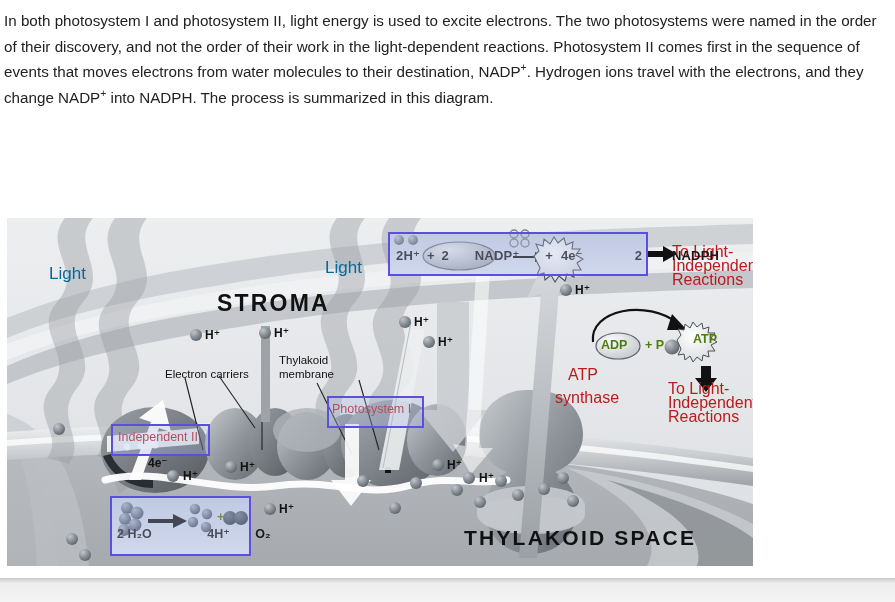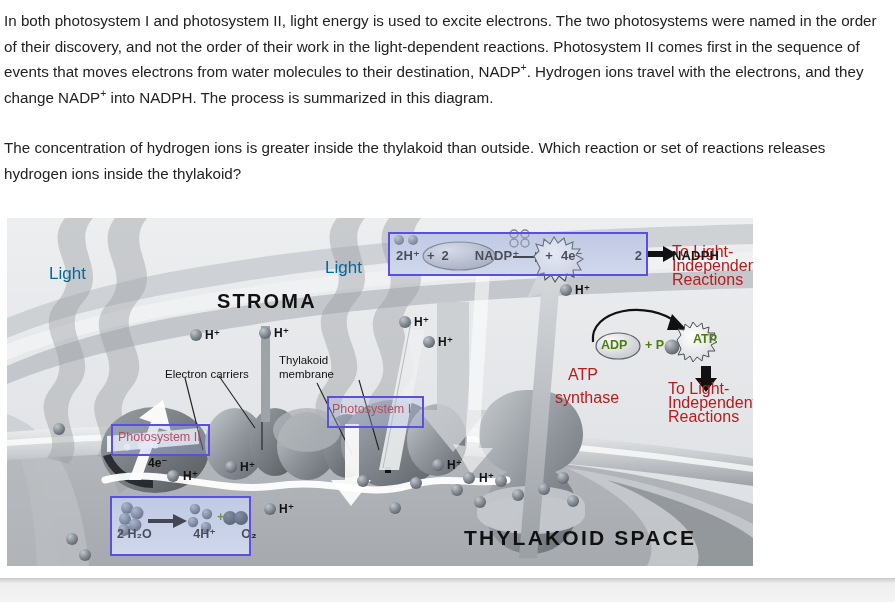--- a/index.html
+++ b/index.html
@@ -24,40 +24,39 @@
   .figure{
     position:absolute;left:7px;top:218px;width:746px;height:348px;
     background:#d7d9dc;
     overflow:hidden;
   }
   .fig-svg{position:absolute;left:0;top:0;width:746px;height:348px;}
 
   
   .lbl{position:absolute;white-space:nowrap;font-family:"Liberation Sans","DejaVu Sans",sans-serif;color:#1a1a1a;}
   .lbl-light{font-size:17px;color:#0369a1;}
-  .lbl-stroma{font-size:20px;font-weight:700;letter-spacing:2.2px;color:#111;}
+  .lbl-stroma{font-size:23px;font-weight:700;letter-spacing:2.2px;color:#111;}
   .lbl-thyspace{font-size:21px;font-weight:700;letter-spacing:2.2px;color:#111;}
   .lbl-small{font-size:11.5px;line-height:13.5px;color:#111;}
   .lbl-h{font-size:12px;font-weight:700;color:#111;}
   .lbl-bold{font-size:16px;font-weight:400;line-height:14.5px;color:#b91c1c;}
   .lbl-ps{font-size:12.5px;color:#b91c1c;}
   .lbl-rx{font-size:12.5px;font-weight:700;color:#4d7c0f;}
 
   
   .hl{position:absolute;border:2.5px solid #5b4fe0;box-sizing:border-box;background:rgba(173,186,226,0.32);}
 
   .bottombar{position:absolute;left:0;top:578px;width:895px;height:24px;
     background:linear-gradient(180deg,#c9c9c9 0%,#eeeeee 22%,#f4f4f4 100%);}
 </style>
 </head>
 <body>
 
 <div class="passage">
   <p><span>In both photosystem I and photosystem II, light energy is used to excite electrons. The two photosystems were named in the order of their discovery, and not the order of their work in the light-dependent reactions. Photosystem II comes first in the sequence of events that moves electrons from water molecules to their destination, NADP</span><sup>+</sup><span>. Hydrogen ions travel with the electrons, and they change NADP</span><sup>+</sup><span> into NADPH. The process is summarized in this diagram.</span></p>
-  <p class="q">The concentration of hydrogen ions is greater inside the thylakoid than outside. Which reaction or set of reactions releases hydrogen ions inside the thylakoid?</p>
 </div>
 
 <div class="figure">
 
   <svg class="fig-svg" viewBox="0 0 746 348" xmlns="http://www.w3.org/2000/svg">
     <defs>
       <linearGradient id="gStromaBg" x1="0" y1="0" x2="0" y2="1">
         <stop offset="0" stop-color="#eceef0"></stop>
           <stop offset="1" stop-color="#dcdee1"></stop>
       </linearGradient>
@@ -271,21 +270,21 @@
 
   <span class="lbl lbl-light" style="left:42px;top:46px;">Light</span>
   <span class="lbl lbl-light" style="left:318px;top:40px;">Light</span>
   <span class="lbl lbl-stroma" style="left:210px;top:72px;">STROMA</span>
   <span class="lbl lbl-thyspace" style="left:415px;top:308px;margin-left:42px;">THYLAKOID SPACE</span>
 
   <span class="lbl lbl-small" style="left:158px;top:150px;">Electron carriers</span>
   <span class="lbl lbl-small" style="left:272px;top:136px;">Thylakoid</span>
   <span class="lbl lbl-small" style="left:272px;top:150px;">membrane</span>
 
-  <span class="lbl lbl-ps" style="left:111px;top:212px;">Photosystem II</span>
+  <span class="lbl lbl-ps" style="left:111px;top:212px;">Independent II</span>
   <span class="lbl lbl-ps" style="left:325px;top:184px;">Photosystem I</span>
   <span class="lbl lbl-h" style="left:141px;top:238px;">4e⁻</span>
 
   <span class="lbl lbl-bold" style="left:561px;top:150px;">ATP</span>
   <span class="lbl lbl-bold" style="left:548px;top:173px;">synthase</span>
 
   <span class="lbl lbl-rx" style="left:594px;top:120px;">ADP</span>
   <span class="lbl lbl-rx" style="left:638px;top:120px;">+ P</span>
   <span class="lbl lbl-rx" style="left:686px;top:114px;">ATP</span>
 
@@ -303,21 +302,21 @@
     <span>2</span>
     <span style="margin-left:22px;">NADP⁺</span>
     <span style="margin:0 4px 0 22px;">+</span>
     <span>4e⁻</span>
     <span style="margin-left:48px;">2</span>
     <span style="margin-left:26px;">NADPH</span>
   </div>
 
   <div class="lbl" style="left:110px;top:308px;font-size:12.5px;font-weight:700;">
     <span>2 H₂O</span>
-    <span style="margin-left:38px;">4H⁺</span>
+    <span style="margin-left:52px;">4H⁺</span>
     <span style="margin-left:22px;">O₂</span>
   </div>
   <span class="lbl lbl-rx" style="left:210px;top:292px;">+</span>
 
   <span class="lbl lbl-h" style="left:198px;top:110px;">H⁺</span>
   <span class="lbl lbl-h" style="left:267px;top:108px;">H⁺</span>
   <span class="lbl lbl-h" style="left:407px;top:97px;">H⁺</span>
   <span class="lbl lbl-h" style="left:431px;top:117px;">H⁺</span>
   <span class="lbl lbl-h" style="left:568px;top:65px;">H⁺</span>
   <span class="lbl lbl-h" style="left:233px;top:242px;">H⁺</span>

